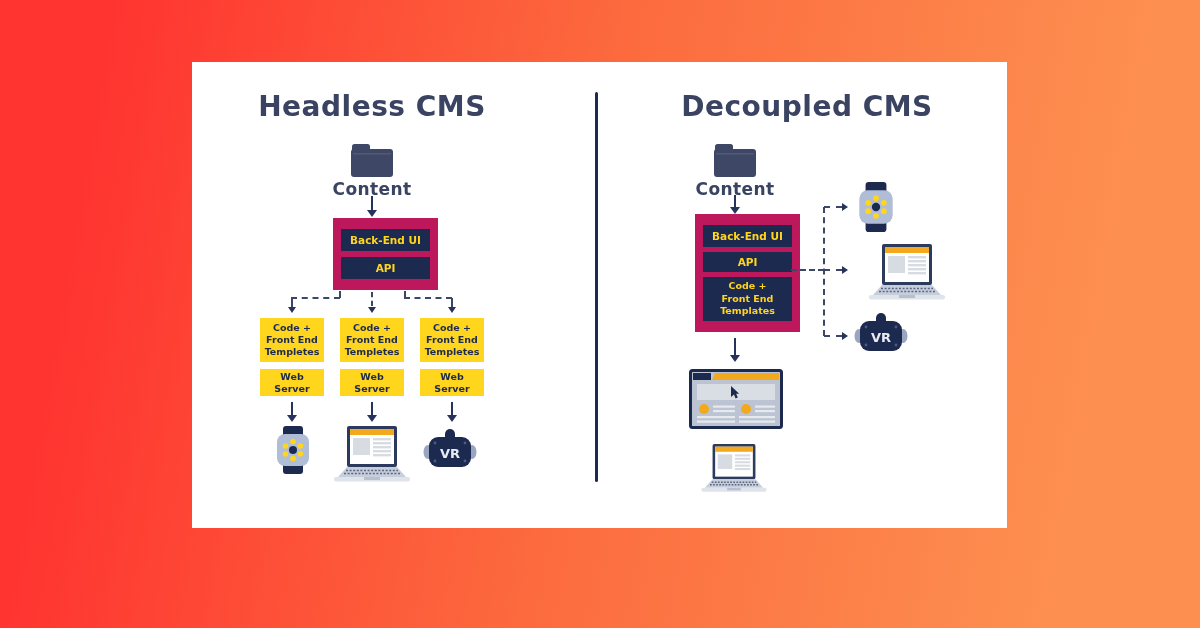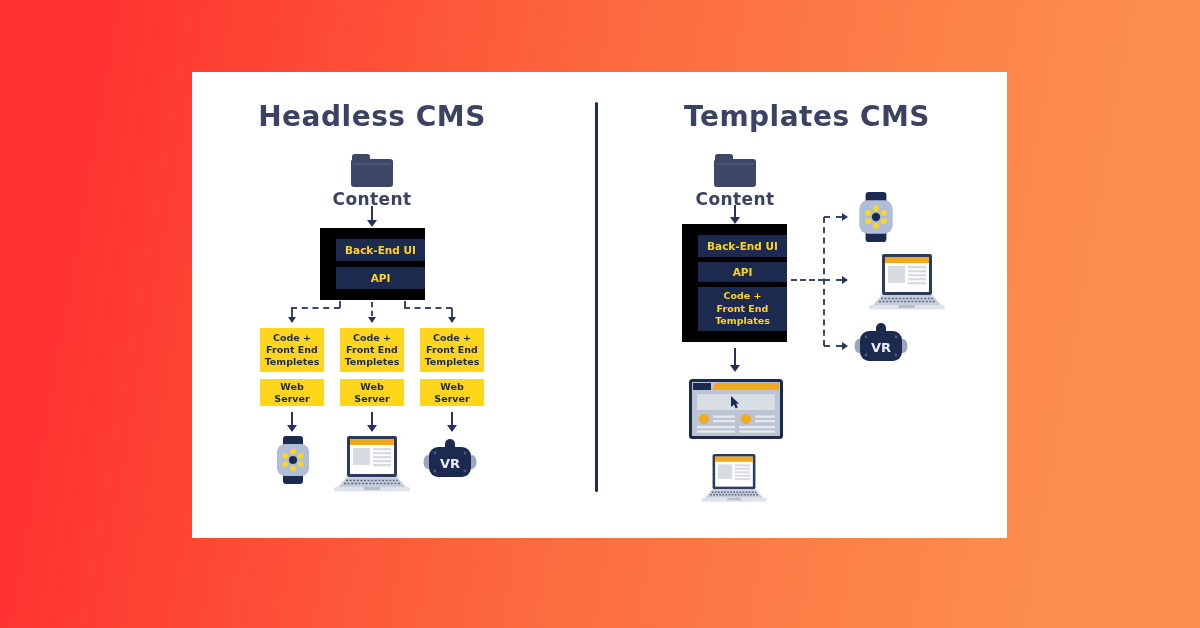--- a/index.html
+++ b/index.html
@@ -5,38 +5,38 @@
   html,body{margin:0;padding:0;}
   body{
     width:1200px;height:628px;overflow:hidden;
     font-family:"DejaVu Sans","Liberation Sans",sans-serif;
   }
   .bg{
     position:relative;width:1200px;height:628px;
     background:linear-gradient(100deg,#ff3330 8%,#fc6a3e 48%,#fd8f50 88%);
   }
   .card{
-    position:absolute;left:192px;top:72px;width:815px;height:466px;
+    position:absolute;left:192px;top:62px;width:815px;height:466px;
     background:#ffffff;
   }
   .abs{position:absolute;}
   
   .panel-title{
     position:absolute;top:28px;
     font-size:28px;font-weight:bold;color:#3a4462;letter-spacing:.5px;
     text-align:center;
   }
   .content-label{
     position:absolute;width:100px;text-align:center;
     font-size:17px;font-weight:bold;color:#3a4462;letter-spacing:.4px;
   }
   
   .big-yellow{
-    position:absolute;background:#000000;
-    display:flex;flex-direction:column;align-items:flex-end;justify-content:center;
+    position:absolute;background:#be185d;
+    display:flex;flex-direction:column;align-items:center;justify-content:center;margin-left:13px;
   }
   .navy-row{
     background:#1d2a50;color:#ffd51d;
     font-weight:bold;text-align:center;
     display:flex;align-items:center;justify-content:center;
     white-space:pre-line;
   }
   .small-yellow{
     position:absolute;background:#ffd51d;color:#1d2a50;
     font-weight:bold;text-align:center;font-size:9.5px;line-height:1.25;
@@ -177,21 +177,21 @@
           <circle cx="42" cy="14" r="1.4" fill="#4d5a82"></circle>
         <circle cx="12" cy="32" r="1.4" fill="#4d5a82"></circle>
           <circle cx="42" cy="32" r="1.4" fill="#4d5a82"></circle>
         <text x="27" y="28.5" text-anchor="middle" font-size="13" font-weight="bold" fill="#e8ecf4" font-family="DejaVu Sans, sans-serif">VR</text>
       </svg>
     </div>
 
     <div class="divider"></div>
 
     <div>
-      <div class="panel-title" style="left:430px;width:370px;">Templates CMS</div>
+      <div class="panel-title" style="left:430px;width:370px;">Decoupled CMS</div>
 
       <svg class="abs" style="left:522px;top:82px;" width="42" height="33" viewBox="0 0 42 33">
         <rect x="1" y="0" width="18" height="9" rx="2.5" fill="#3e4866"></rect>
         <rect x="0" y="5" width="42" height="28" rx="3" fill="#3e4866"></rect>
         <rect x="2" y="9" width="38" height="1.6" fill="#59627e" opacity="0.7"></rect>
       </svg>
       <div class="content-label" style="left:493px;top:117px;">Content</div>
 
       <div class="arrow-down" style="left:537px;top:133px;">
         <i class="shaft" style="height:12px;"></i>

